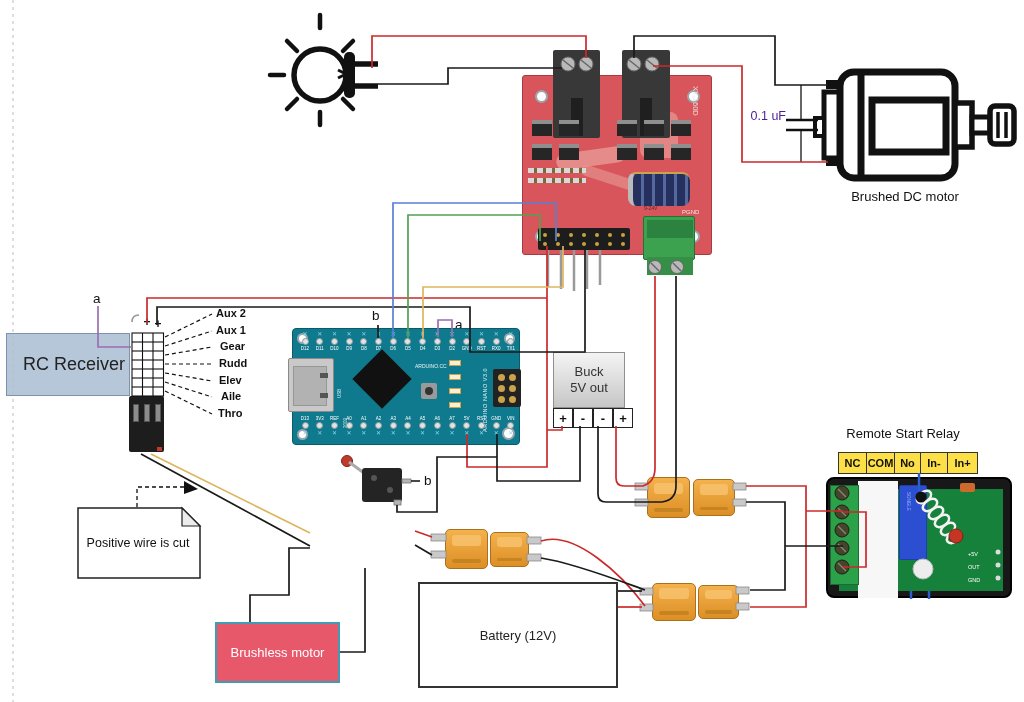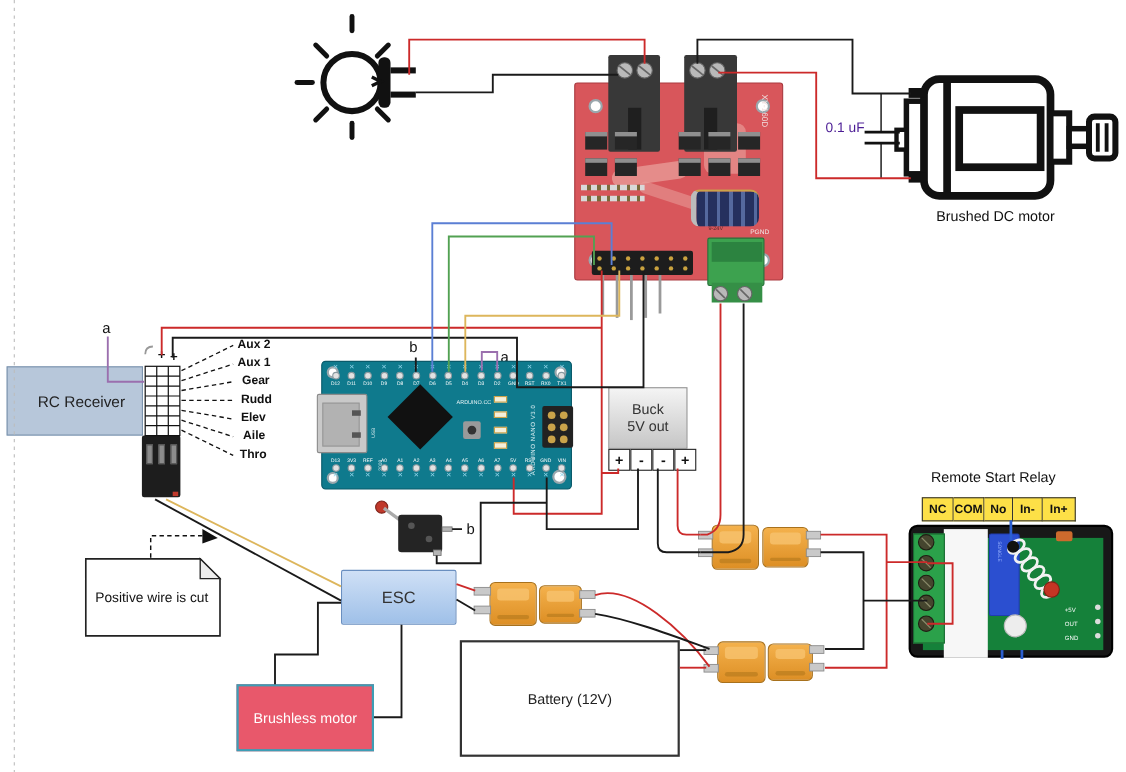--- a/index.html
+++ b/index.html
@@ -1,20 +1,20 @@
 <!DOCTYPE html>
 <html><head>
 <meta charset="utf-8">
 <style>
   html,body{margin:0;padding:0;background:#fff;font-family:"Liberation Sans",sans-serif;}
   #canvas{position:relative;width:1024px;height:702px;background:#fff;overflow:hidden;}
   .abs{position:absolute;box-sizing:border-box;}
   .center{display:flex;align-items:center;justify-content:center;text-align:center;}
   
-  .receiver{background:#b7c7da;border:1px solid #7b93ad;font-size:14px;color:#222;padding-left:12px;}
+  .receiver{background:#b7c7da;border:1px solid #7b93ad;font-size:18px;color:#222;padding-left:12px;}
   
   .chan{font-size:11px;font-weight:600;color:#111;white-space:nowrap;}
   
   .marker{font-size:13.5px;color:#111;}
   
   .ard-board{background:#0f7a8d;border:1px solid #0a5a6a;border-radius:4px;}
   .hole{background:#fff;border:2px solid #9aa7ad;border-radius:50%;}
   .pinrow{display:flex;justify-content:space-between;}
   .pincell{width:12px;display:flex;flex-direction:column;align-items:center;gap:1px;}
   .xmark{color:#8fd4e8;font-size:6px;line-height:6px;}
@@ -319,23 +319,20 @@
   <div class="abs buck center" style="left:553px;top:352px;width:72px;height:56px;">
     <span><span>Buck</span><br><span>5V out</span></span>
   </div>
   <div class="abs" style="left:553px;top:408px;display:flex;">
     <div class="bterm">+</div>
     <div class="bterm">-</div>
     <div class="bterm">-</div>
     <div class="bterm">+</div>
   </div>
 
-  <div class="abs escbox center" style="left:310px;top:518px;width:105px;height:50px;">
-    <span>ESC</span>
-  </div>
   <div class="abs brushless center" style="left:215px;top:622px;width:125px;height:61px;">
     <span>Brushless motor</span>
   </div>
   <div class="abs battery center" style="left:418px;top:582px;width:200px;height:106px;">
     <span>Battery (12V)</span>
   </div>
 
   <div class="abs xt60" style="left:445px;top:529px;width:43px;height:40px;"></div>
   <div class="abs xt60" style="left:490px;top:532px;width:39px;height:35px;"></div>
   <div class="abs xt60" style="left:647px;top:477px;width:43px;height:41px;"></div>

